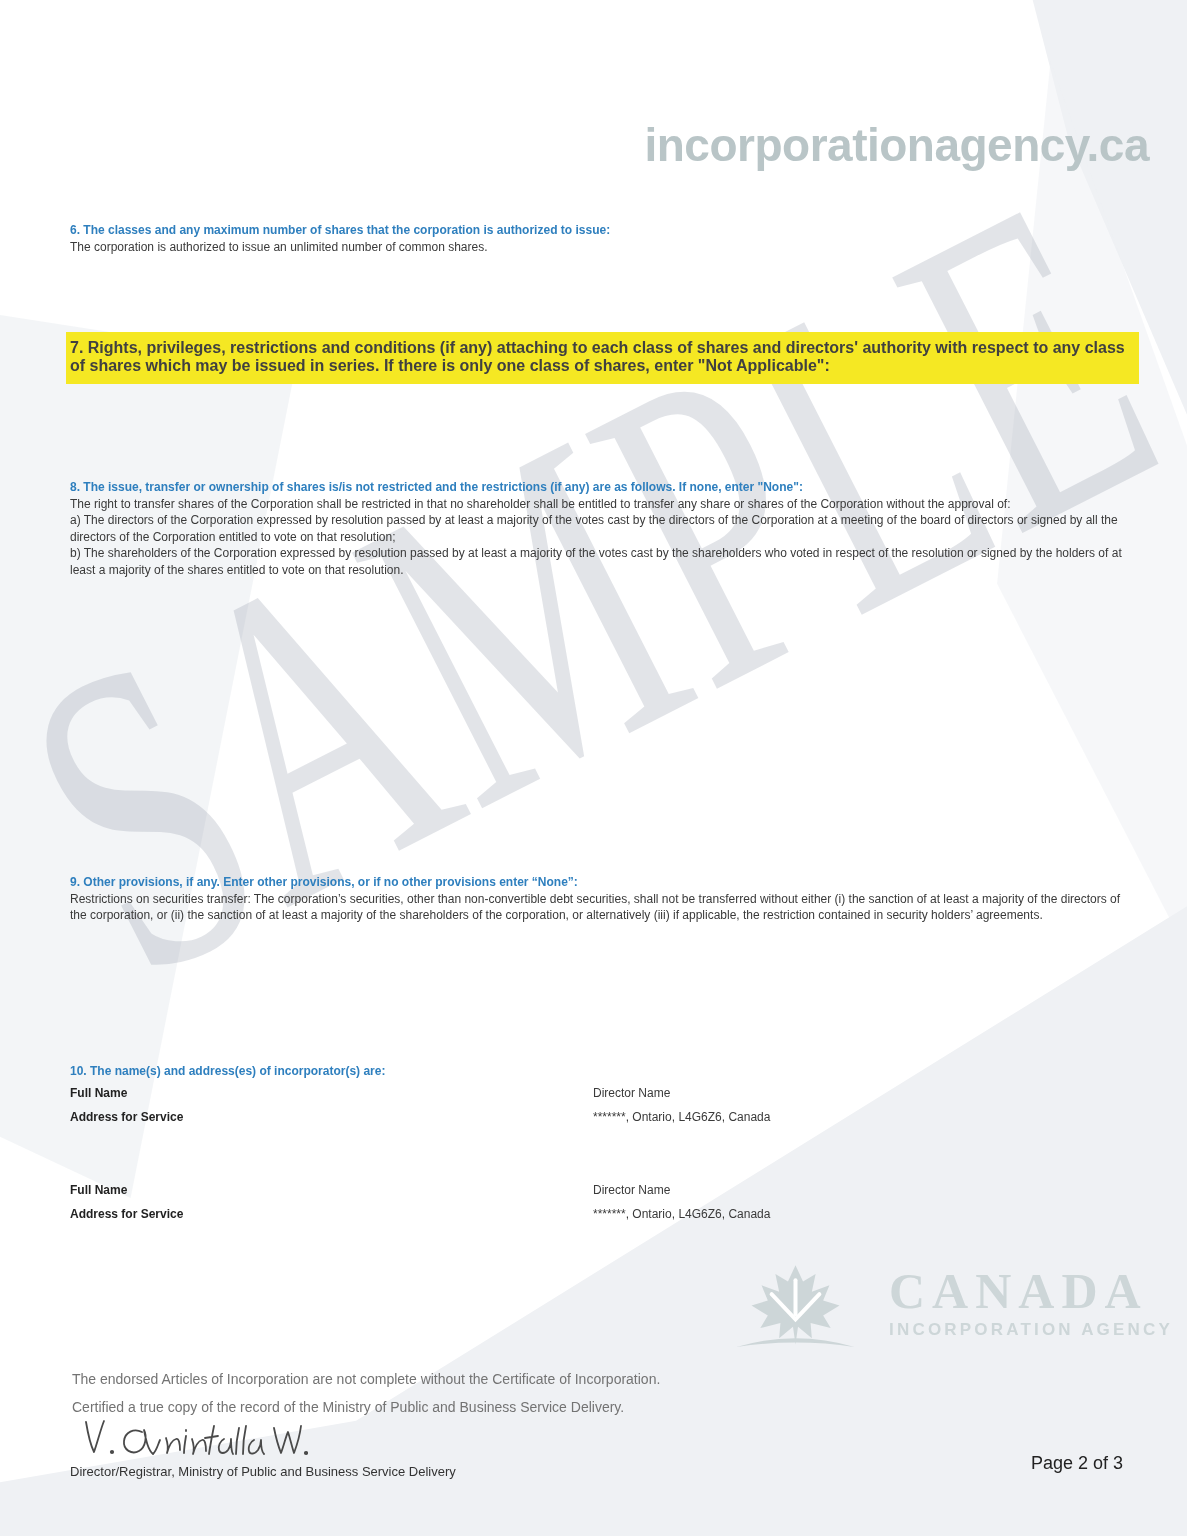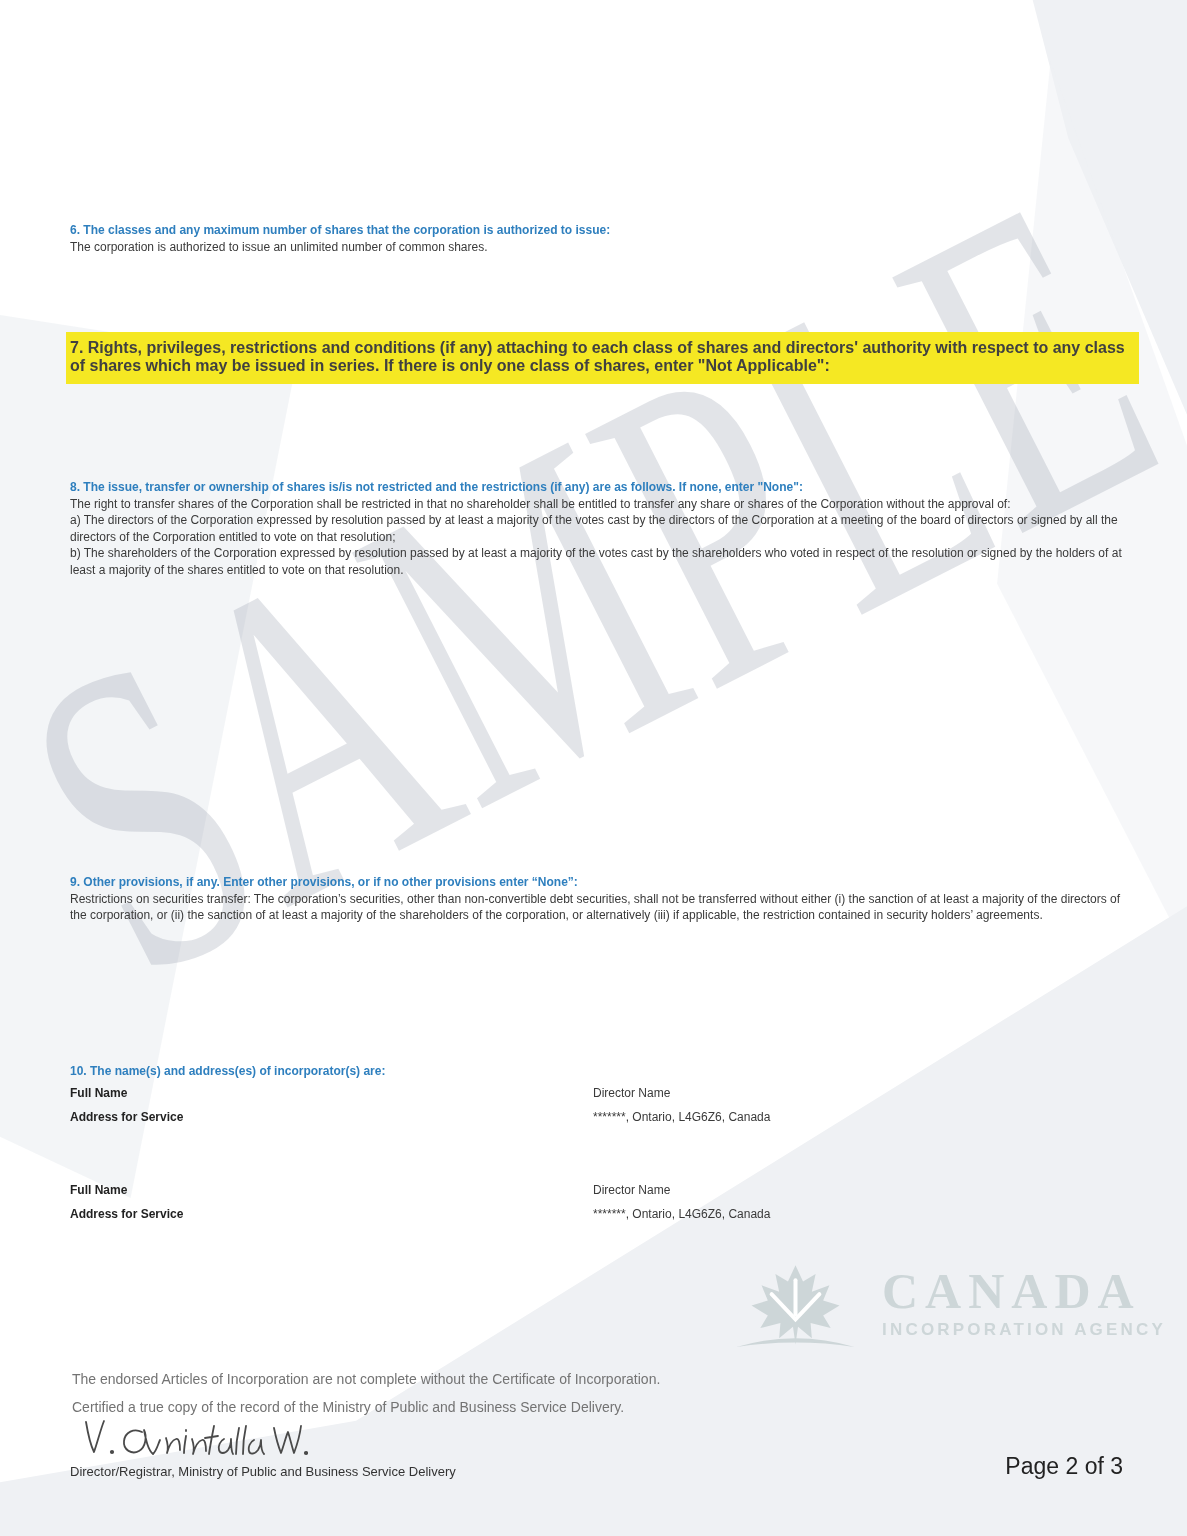--- a/index.html
+++ b/index.html
@@ -59,55 +59,56 @@
   .sec9 { top:874px; }
   .sec10 { top:1063px; }
   .inc-row { display:flex; margin-top:1px; }
   .inc-row.second { margin-top:49px; }
   .inc-labels { width:523px; font-weight:700; color:#222; }
   .inc-labels div, .inc-values div { line-height:24px; }
   .inc-values { color:#3a3a3a; }
   
   .canada-logo {
     position:absolute; left:723px; top:1264px;
-    display:flex; align-items:flex-start; gap:14px;
+    display:flex; align-items:flex-start; gap:21px;
     color:#cdd6d8;
   }
   .leaf-wrap { width:145px; height:88px; }
   .canada-text { display:flex; flex-direction:column; }
   .canada-title {
     font-family:"Liberation Serif", "DejaVu Serif", serif;
     font-size:50px; font-weight:700; letter-spacing:7px; line-height:54px;
   }
   .canada-subtitle {
     font-size:17px; font-weight:700; letter-spacing:3.2px; margin-top:2px;
   }
   
   .footer-note { position:absolute; left:72px; font-size:14px; color:#737373; }
   .note1 { top:1371px; }
   .note2 { top:1399px; }
   .signature { position:absolute; left:78px; top:1414px; }
   .signer-title { position:absolute; left:70px; top:1464px; font-size:13px; color:#333; }
-  .page-indicator { position:absolute; right:64px; top:1453px; font-size:23px; color:#222; }
+  .page-indicator { position:absolute; right:64px; top:1453px; font-size:18px; color:#222; }
 </style>
 </head>
 <body>
 
 <div class="page">
 
   <div class="bg">
     <div class="bg-shape bg-top-right"></div>
     <div class="bg-shape bg-right"></div>
     <div class="bg-shape bg-left"></div>
     <div class="bg-shape bg-bottom"></div>
   </div>
 
   <div class="watermark">SAMPLE</div>
 
 
+  <div class="brand-wordmark">incorporationagency.ca</div>
 
   <div class="section sec6">
     <div class="sec-heading">6. The classes and any maximum number of shares that the corporation is authorized to issue:</div>
     <div class="sec-body">The corporation is authorized to issue an unlimited number of common shares.</div>
   </div>
 
   <div class="highlight-block">
     <div class="sec-heading">7. Rights, privileges, restrictions and conditions (if any) attaching to each class of shares and directors' authority with respect to any class of shares which may be issued in series. If there is only one class of shares, enter "Not Applicable":</div>
   </div>
 

